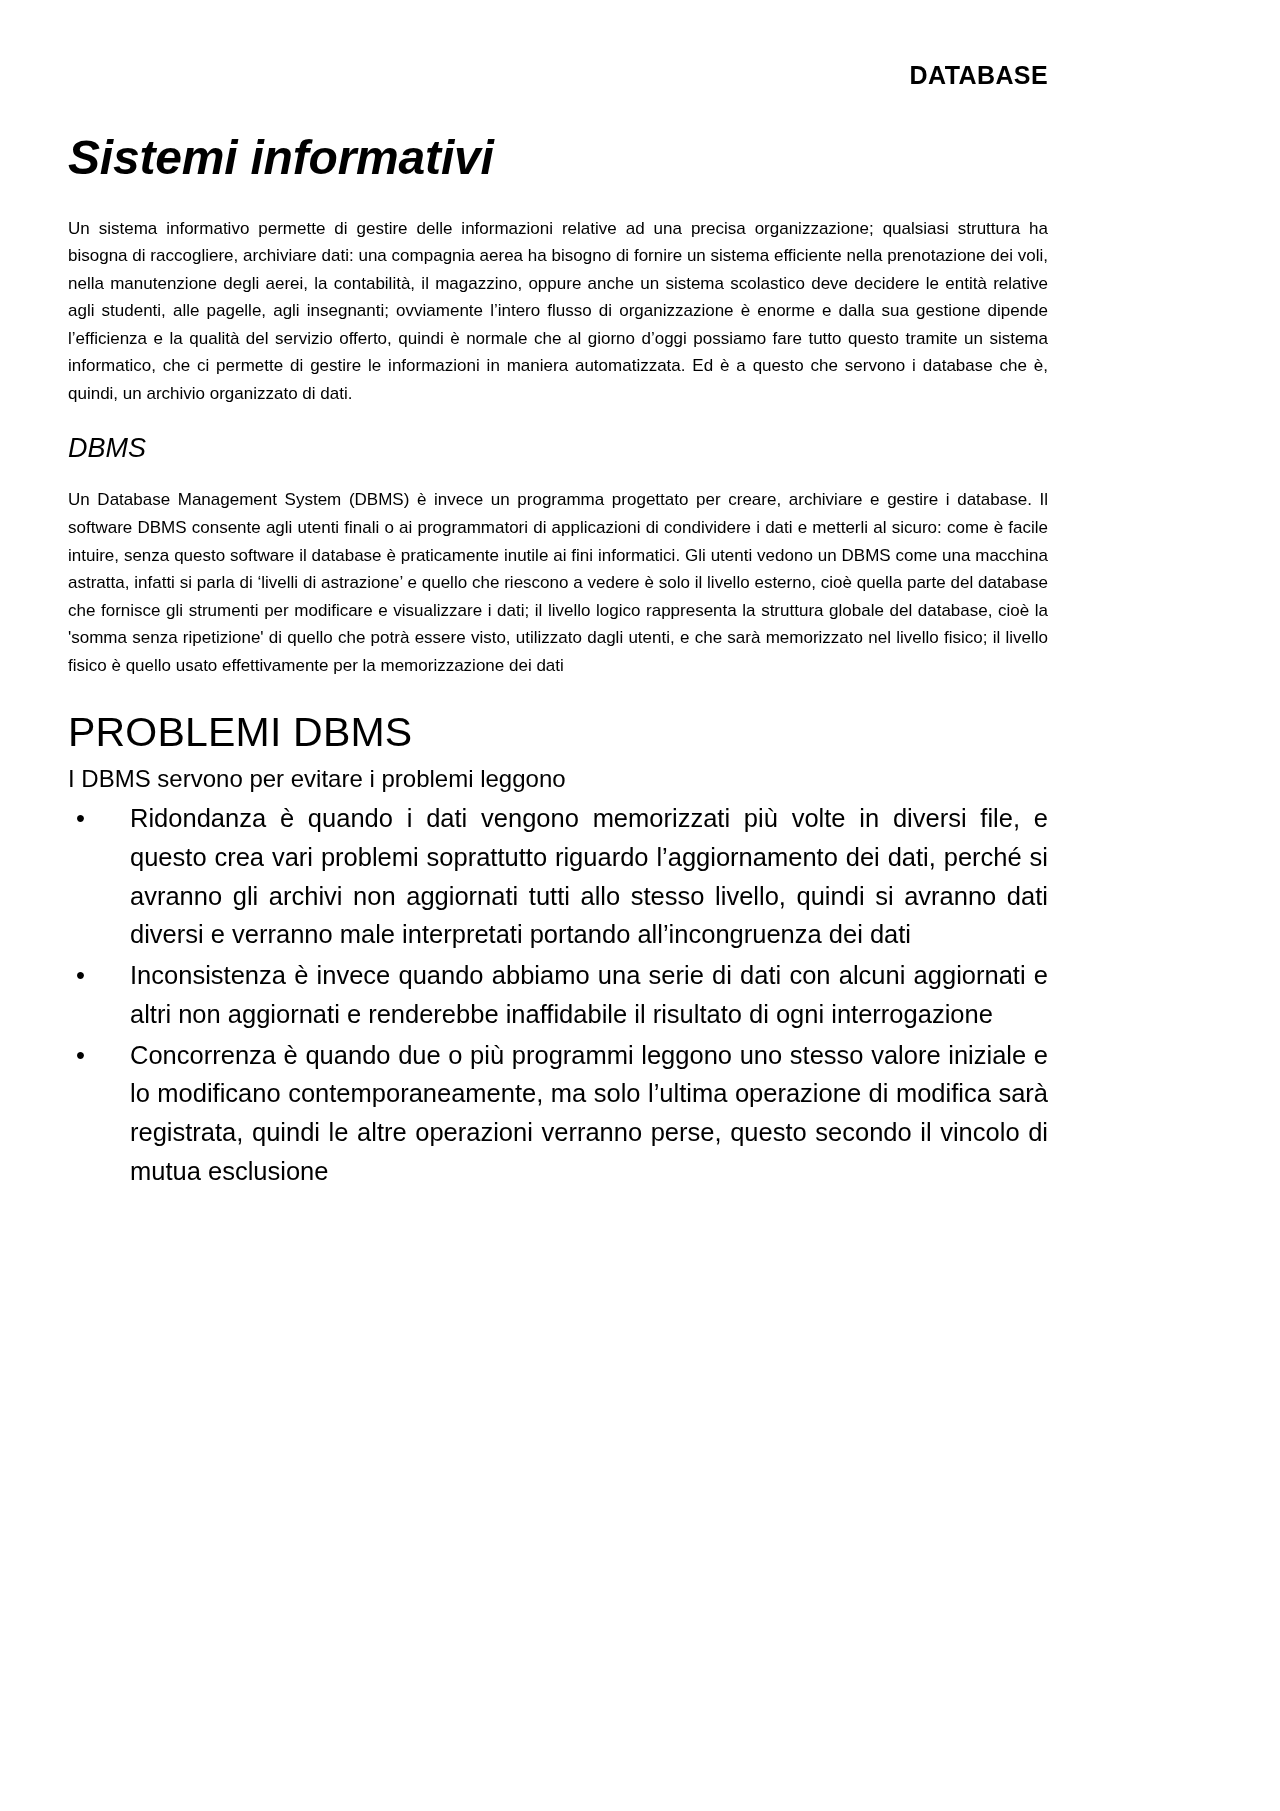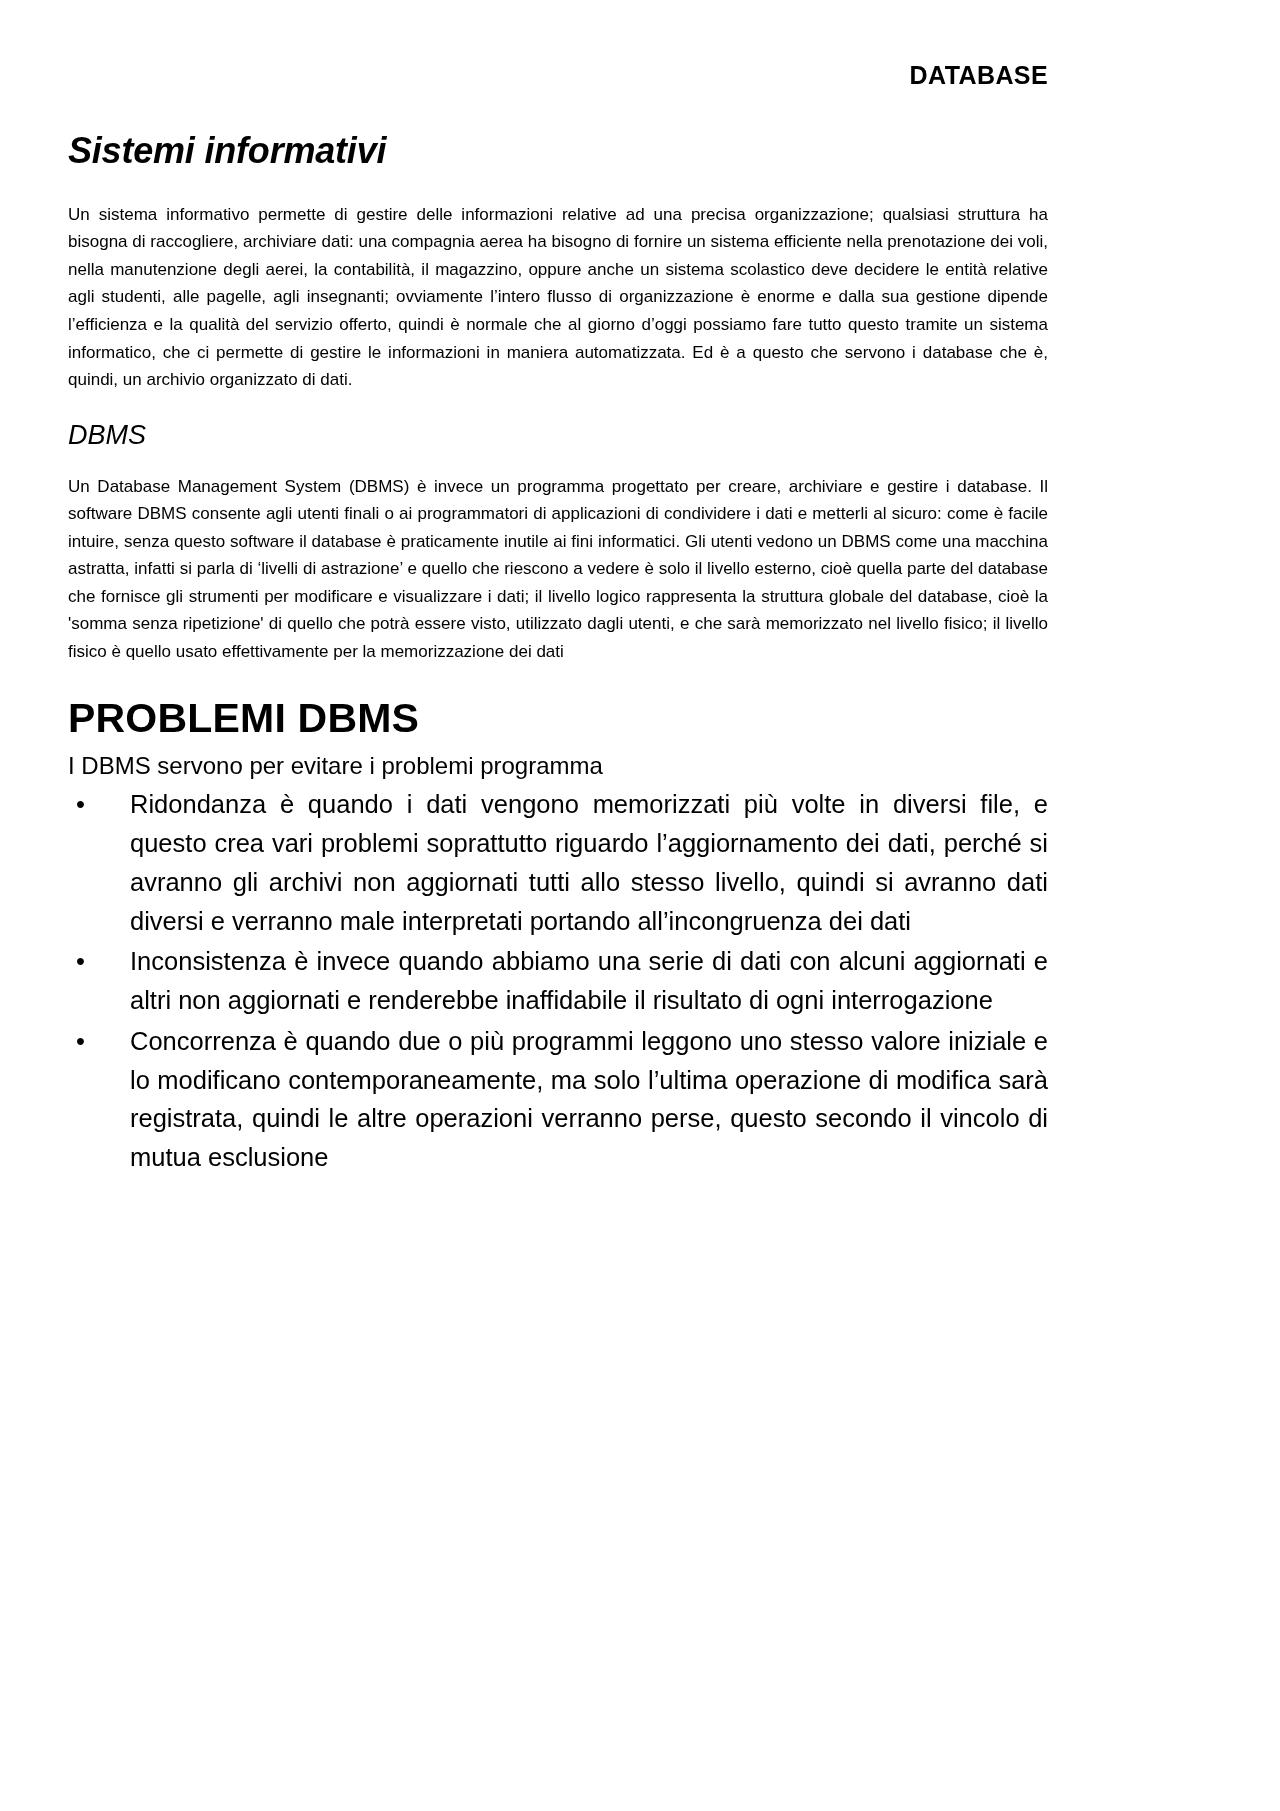--- a/index.html
+++ b/index.html
@@ -30,37 +30,37 @@
   .doc-title {
     text-align: right;
     font-weight: bold;
     font-size: 25px;
     letter-spacing: 0.4px;
     margin: 0 0 40px 0;
     line-height: 1.1;
     width: 980px;
   }
   .h1 {
-    font-size: 36px;
+    font-size: 48px;
     font-weight: bold;
     font-style: italic;
     margin: 0 0 30px 0;
     line-height: 1.15;
     letter-spacing: -0.2px;
   }
   .h2 {
     font-size: 27px;
     font-weight: normal;
     font-style: italic;
     margin: 26px 0 22px 0;
     line-height: 1.15;
   }
   .h-big {
     font-size: 41px;
-    font-weight: bold;
+    font-weight: normal;
     margin: 30px 0 6px 0;
     line-height: 1.15;
     letter-spacing: 0.2px;
   }
   p.body {
     font-size: 17px;
     line-height: 1.62;
     text-align: justify;
     text-justify: inter-word;
     margin: 0 0 6px 0;
@@ -111,21 +111,21 @@
   <h2 class="h1 narrow">Sistemi informativi</h2>
 
   <p class="body narrow">Un sistema informativo permette di gestire delle informazioni relative ad una precisa organizzazione; qualsiasi struttura ha bisogna di raccogliere, archiviare dati: una compagnia aerea ha bisogno di fornire un sistema efficiente nella prenotazione dei voli, nella manutenzione degli aerei, la contabilità, il magazzino, oppure anche un sistema scolastico deve decidere le entità relative agli studenti, alle pagelle, agli insegnanti; ovviamente l’intero flusso di organizzazione è enorme e dalla sua gestione dipende l’efficienza e la qualità del servizio offerto, quindi è normale che al giorno d’oggi possiamo fare tutto questo tramite un sistema informatico, che ci permette di gestire le informazioni in maniera automatizzata. Ed è a questo che servono i database che è, quindi, un archivio organizzato di dati.</p>
 
   <h3 class="h2 narrow">DBMS</h3>
 
   <p class="body narrow">Un Database Management System (DBMS) è invece un programma progettato per creare, archiviare e gestire i database. Il software DBMS consente agli utenti finali o ai programmatori di applicazioni di condividere i dati e metterli al sicuro: come è facile intuire, senza questo software il database è praticamente inutile ai fini informatici. Gli utenti vedono un DBMS come una macchina astratta, infatti si parla di ‘livelli di astrazione’ e quello che riescono a vedere è solo il livello esterno, cioè quella parte del database che fornisce gli strumenti per modificare e visualizzare i dati; il livello logico rappresenta la struttura globale del database, cioè la 'somma senza ripetizione' di quello che potrà essere visto, utilizzato dagli utenti, e che sarà memorizzato nel livello fisico; il livello fisico è quello usato effettivamente per la memorizzazione dei dati</p>
 
   <h2 class="h-big narrow">PROBLEMI DBMS</h2>
 
-  <p class="lead narrow">I DBMS servono per evitare i problemi programma</p>
+  <p class="lead narrow">I DBMS servono per evitare i problemi leggono</p>
 
   <ul class="bullets narrow">
     <li>
       <span class="bullet-dot">•</span>
       <span class="li-text">Ridondanza è quando i dati vengono memorizzati più volte in diversi file, e questo crea vari problemi soprattutto riguardo l’aggiornamento dei dati, perché si avranno gli archivi non aggiornati tutti allo stesso livello, quindi si avranno dati diversi e verranno male interpretati portando all’incongruenza dei dati</span>
     </li>
     <li>
       <span class="bullet-dot">•</span>
       <span class="li-text">Inconsistenza è invece quando abbiamo una serie di dati con alcuni aggiornati e altri non aggiornati e renderebbe inaffidabile il risultato di ogni interrogazione</span>
     </li>

